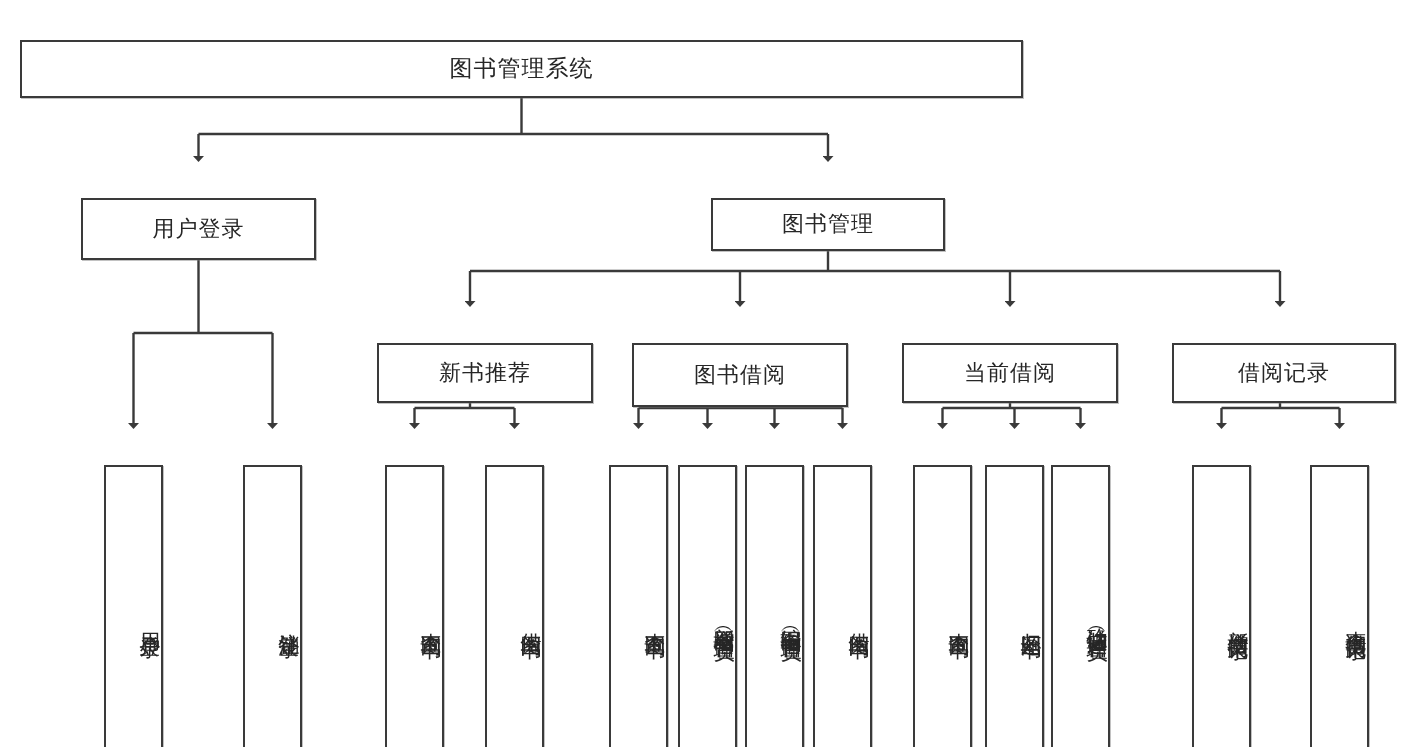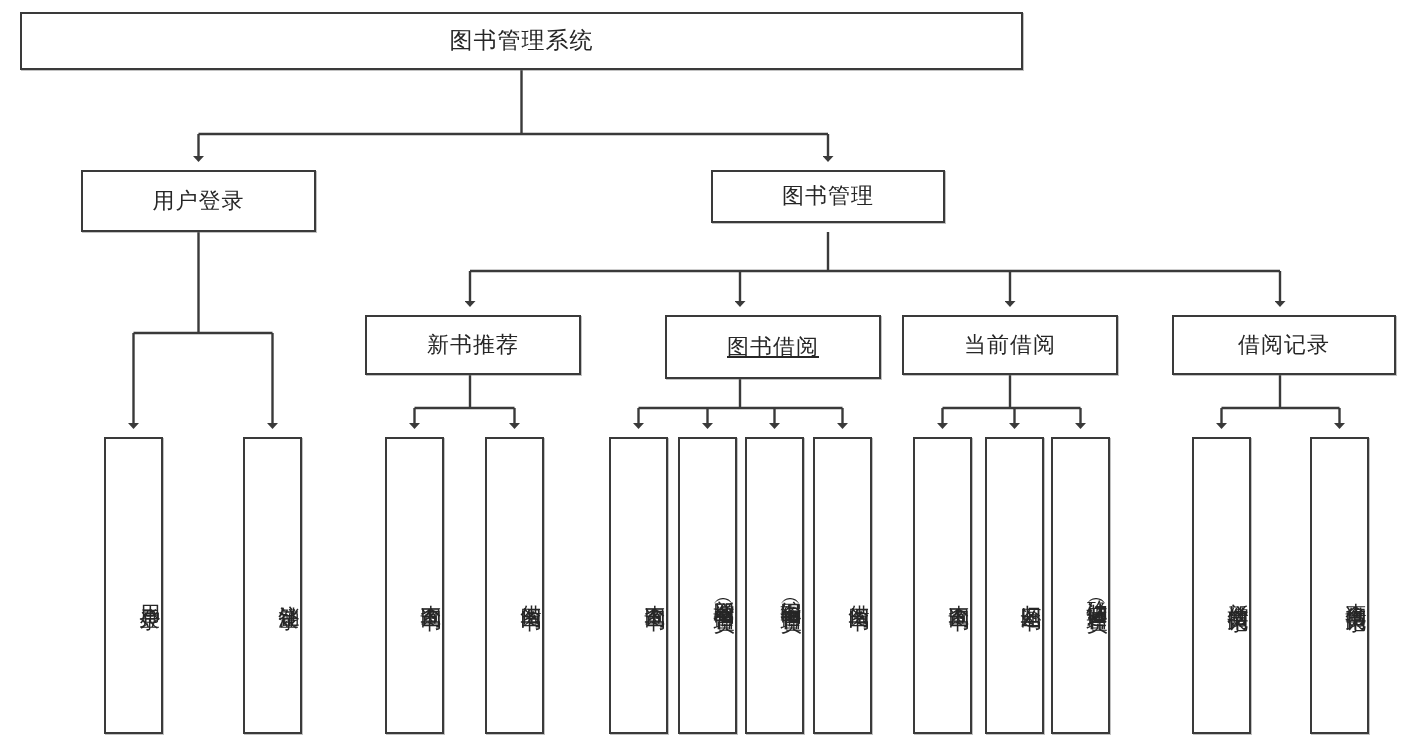--- a/index.html
+++ b/index.html
@@ -28,20 +28,21 @@
   .node {
     position: absolute;
     box-sizing: border-box;
     border: 2px solid #3a3a3a;
     background: #ffffff;
     display: flex;
     align-items: center;
     justify-content: center;
     color: #262626;
     box-shadow: 1px 1px 0 rgba(120,120,120,0.45);
+    margin-top: 28px;
   }
   .node.h {
     font-size: 22px;
     letter-spacing: 1px;
     line-height: 1.1;
   }
   .node.root {
     font-size: 23px;
   }
   .node.v {
@@ -110,22 +111,22 @@
         <path d="M 1221.5 408 L 1221.5 426" marker-end="url(#arrowhead)"></path>
         <path d="M 1339.5 408 L 1339.5 426" marker-end="url(#arrowhead)"></path>
       </g>
   </svg>
 
   <div class="node root h" style="left: 20px; top: 12px; width: 1003px; height: 58px;">图书管理系统</div>
 
   <div class="node h" style="left: 81px; top: 170px; width: 235px; height: 62px;">用户登录</div>
   <div class="node h" style="left: 711px; top: 170px; width: 234px; height: 53px;">图书管理</div>
 
-  <div class="node h" style="left: 365px; top: 315px; width: 216px; height: 60px;">新书推荐</div>
-  <div class="node h" style="left: 665px; top: 315px; width: 216px; height: 64px; text-decoration: underline;">图书借阅</div>
+  <div class="node h" style="left: 377px; top: 315px; width: 216px; height: 60px;">新书推荐</div>
+  <div class="node h" style="left: 632px; top: 315px; width: 216px; height: 64px;">图书借阅</div>
   <div class="node h" style="left: 902px; top: 315px; width: 216px; height: 60px;">当前借阅</div>
   <div class="node h" style="left: 1172px; top: 315px; width: 224px; height: 60px;">借阅记录</div>
 
   <div class="node v" style="left: 104px; top: 437px; width: 59px; height: 297px;">
       <span class="vlabel">用户登录</span>
     </div>
   <div class="node v" style="left: 243px; top: 437px; width: 59px; height: 297px;">
       <span class="vlabel">注销登录</span>
     </div>
 

